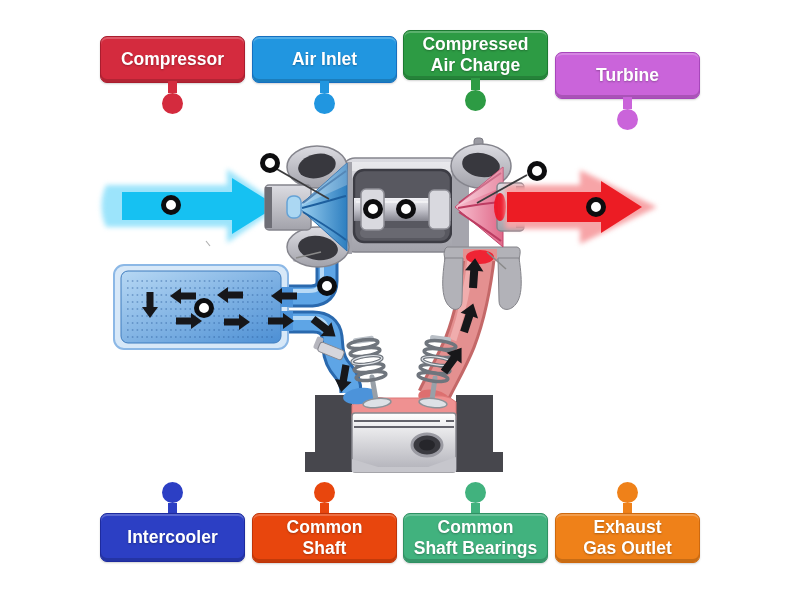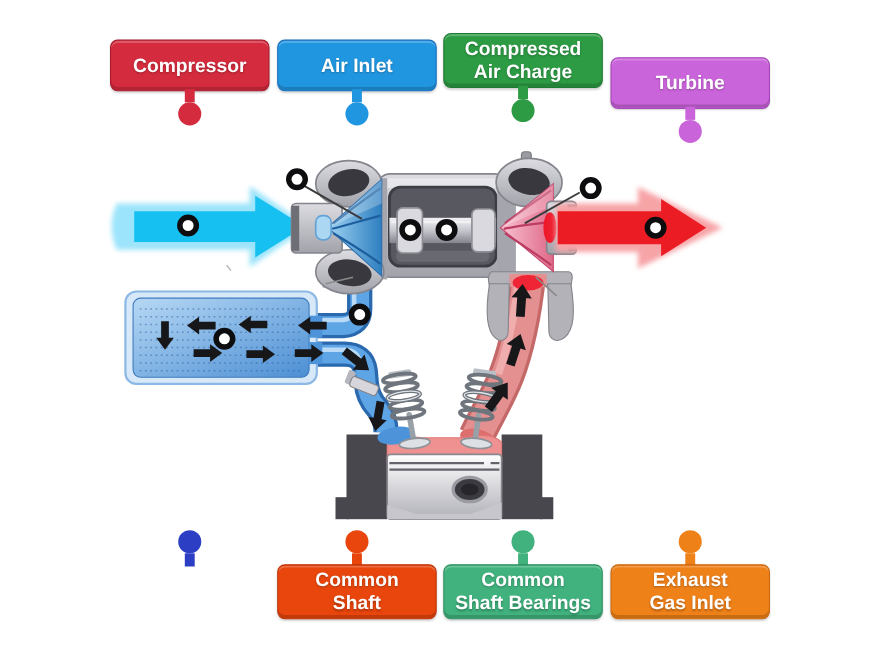--- a/index.html
+++ b/index.html
@@ -252,38 +252,39 @@
   </div>
   <div class="pin-label l-top" style="left: 555px; top: 52px; --c: #ca64da; --cd: #a746bb;">
     <div class="box">Turbine</div>
     <div class="stem"></div>
     <div class="dot"></div>
   </div>
 
   <div class="pin-label l-bot" style="left: 100px; top: 482px; --c: #2c3fc4; --cd: #1e2b9e;">
     <div class="dot"></div>
     <div class="stem"></div>
+    <div class="box">Intercooler</div>
   </div>
   <div class="pin-label l-bot" style="left: 252px; top: 482px; --c: #e8460d; --cd: #bf3408;">
     <div class="dot"></div>
     <div class="stem"></div>
     <div class="box">Common
 Shaft</div>
   </div>
   <div class="pin-label l-bot" style="left: 403px; top: 482px; --c: #41b27e; --cd: #2f9163;">
     <div class="dot"></div>
     <div class="stem"></div>
     <div class="box">Common
 Shaft Bearings</div>
   </div>
   <div class="pin-label l-bot" style="left: 555px; top: 482px; --c: #ef8119; --cd: #ce690e;">
     <div class="dot"></div>
     <div class="stem"></div>
     <div class="box">Exhaust
-Gas Inlet</div>
+Gas Outlet</div>
   </div>
 
   <div class="marker" style="left:161px;top:195px"></div>
   <div class="marker" style="left:260px;top:153px"></div>
   <div class="marker" style="left:363px;top:199px"></div>
   <div class="marker" style="left:396px;top:199px"></div>
   <div class="marker" style="left:527px;top:161px"></div>
   <div class="marker" style="left:586px;top:197px"></div>
   <div class="marker" style="left:317px;top:276px"></div>
   <div class="marker" style="left:194px;top:298px"></div>

